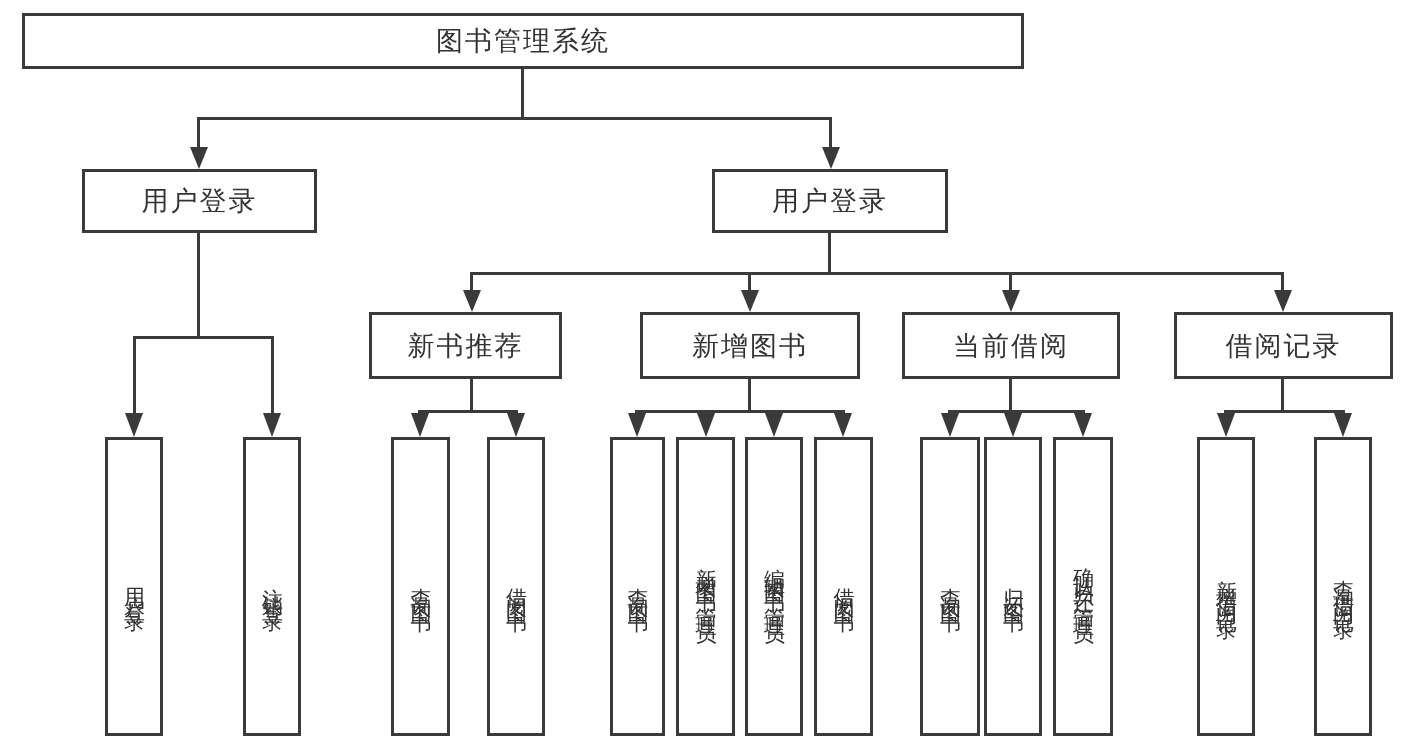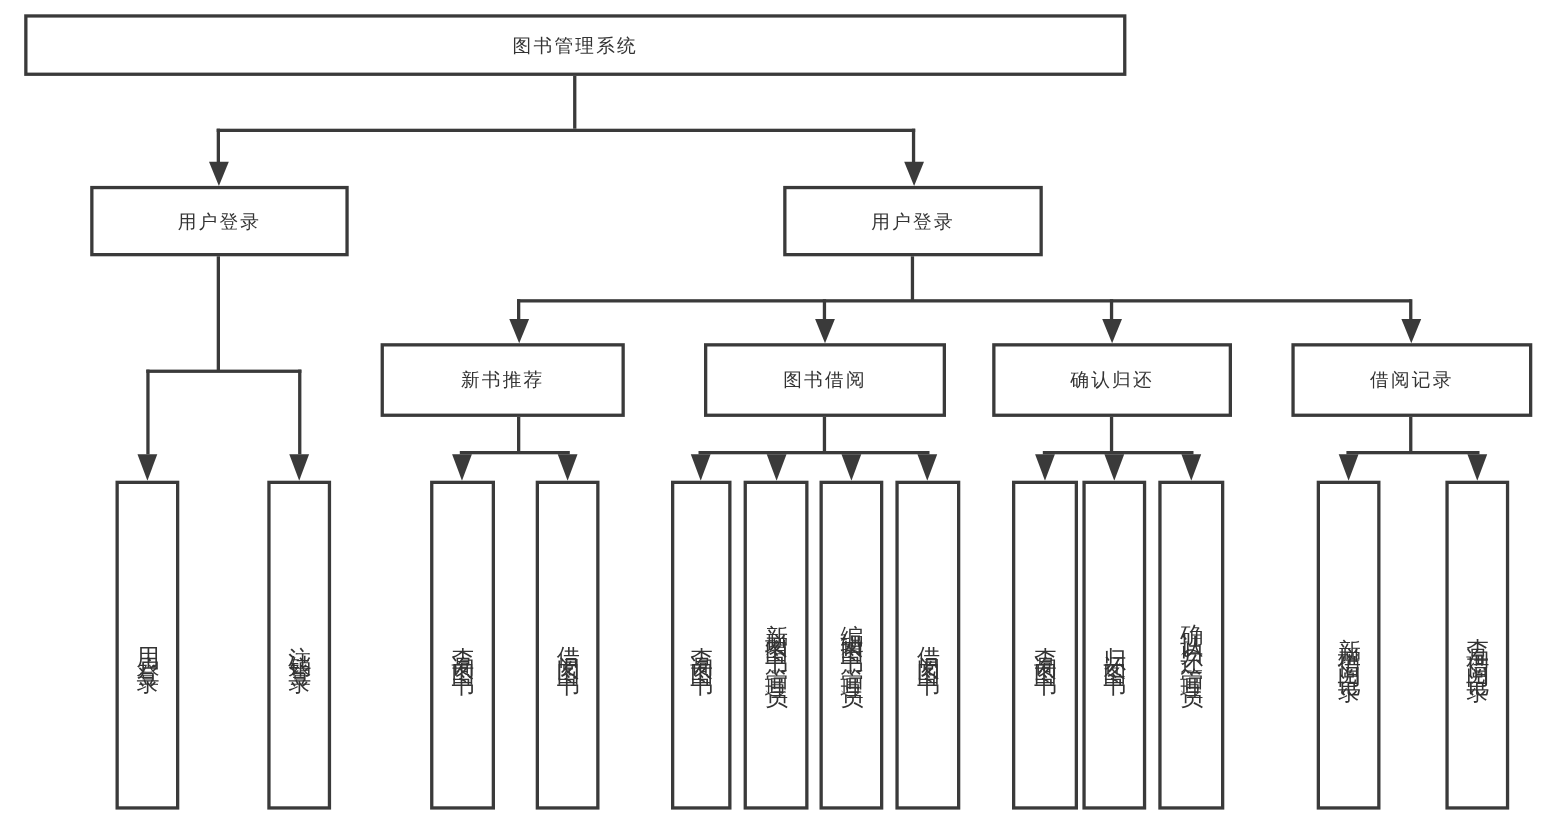--- a/index.html
+++ b/index.html
@@ -10,21 +10,21 @@
     font-family:"DejaVu Sans","Liberation Sans",sans-serif;
     color:#2f2f2f;
     overflow:hidden;
   }
   .node{
     position:absolute;
     box-sizing:border-box;
     border:3px solid #3a3a3a;
     background:#ffffff;
     display:flex;align-items:center;justify-content:center;
-    font-size:17px;
+    font-size:27px;
     letter-spacing:2px;
     color:#333333;
   }
   .vnode{font-size:21px;letter-spacing:0;}
   .vnode .vtext{
     writing-mode:vertical-rl;
     text-orientation:mixed;
     letter-spacing:8px;
     line-height:1.1;
     white-space:nowrap;
@@ -83,28 +83,28 @@
   <div class="hline" style="left:470px;top:272px;width:813px;"></div>
   <div class="vline" style="left:470px;top:272px;height:20px;"></div>
   <div class="arrow" style="left:463px;top:290px;"></div>
   <div class="vline" style="left:748px;top:272px;height:20px;"></div>
   <div class="arrow" style="left:741px;top:290px;"></div>
   <div class="vline" style="left:1009px;top:272px;height:20px;"></div>
   <div class="arrow" style="left:1002px;top:290px;"></div>
   <div class="vline" style="left:1281px;top:272px;height:20px;"></div>
   <div class="arrow" style="left:1274px;top:290px;"></div>
 
-  <div class="node" style="left:346px;top:312px;width:222px;height:67px;">
+  <div class="node" style="left:369px;top:312px;width:193px;height:67px;">
     <span>新书推荐</span>
   </div>
   <div class="node" style="left:640px;top:312px;width:220px;height:67px;">
-    <span>图书借阅</span>
+    <span>新增图书</span>
   </div>
   <div class="node" style="left:902px;top:312px;width:218px;height:67px;">
-    <span>确认归还</span>
+    <span>当前借阅</span>
   </div>
   <div class="node" style="left:1174px;top:312px;width:219px;height:67px;">
     <span>借阅记录</span>
   </div>
 
   <div class="vline" style="left:470px;top:379px;height:33px;"></div>
   <div class="hline" style="left:418px;top:410px;width:100px;"></div>
   <div class="arrow tall" style="left:411px;top:413px;"></div>
   <div class="arrow tall" style="left:507px;top:413px;"></div>
 

